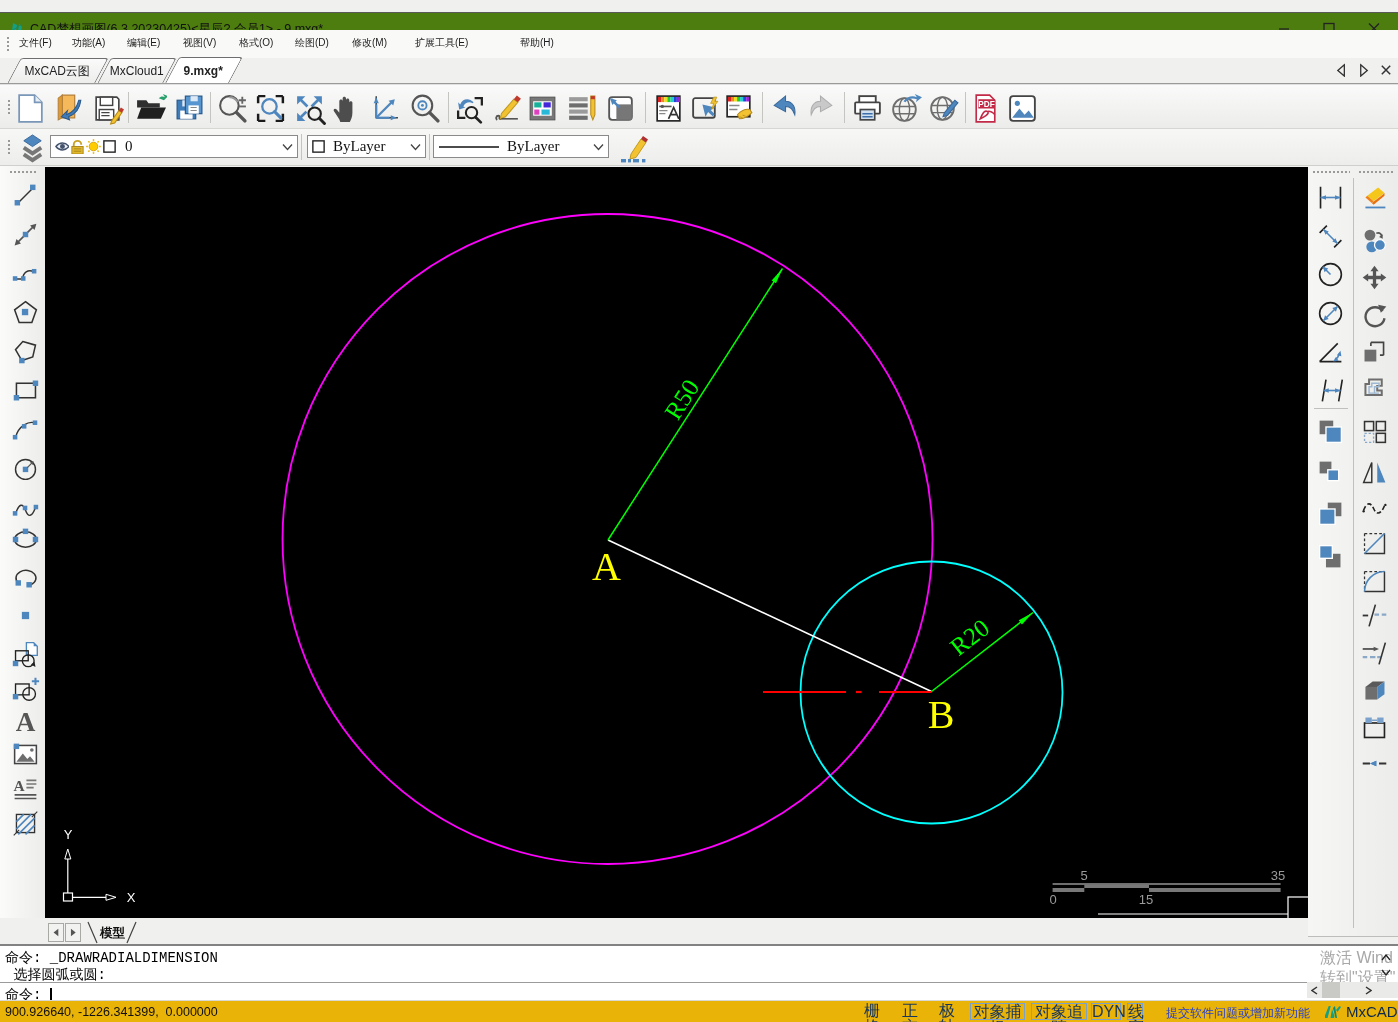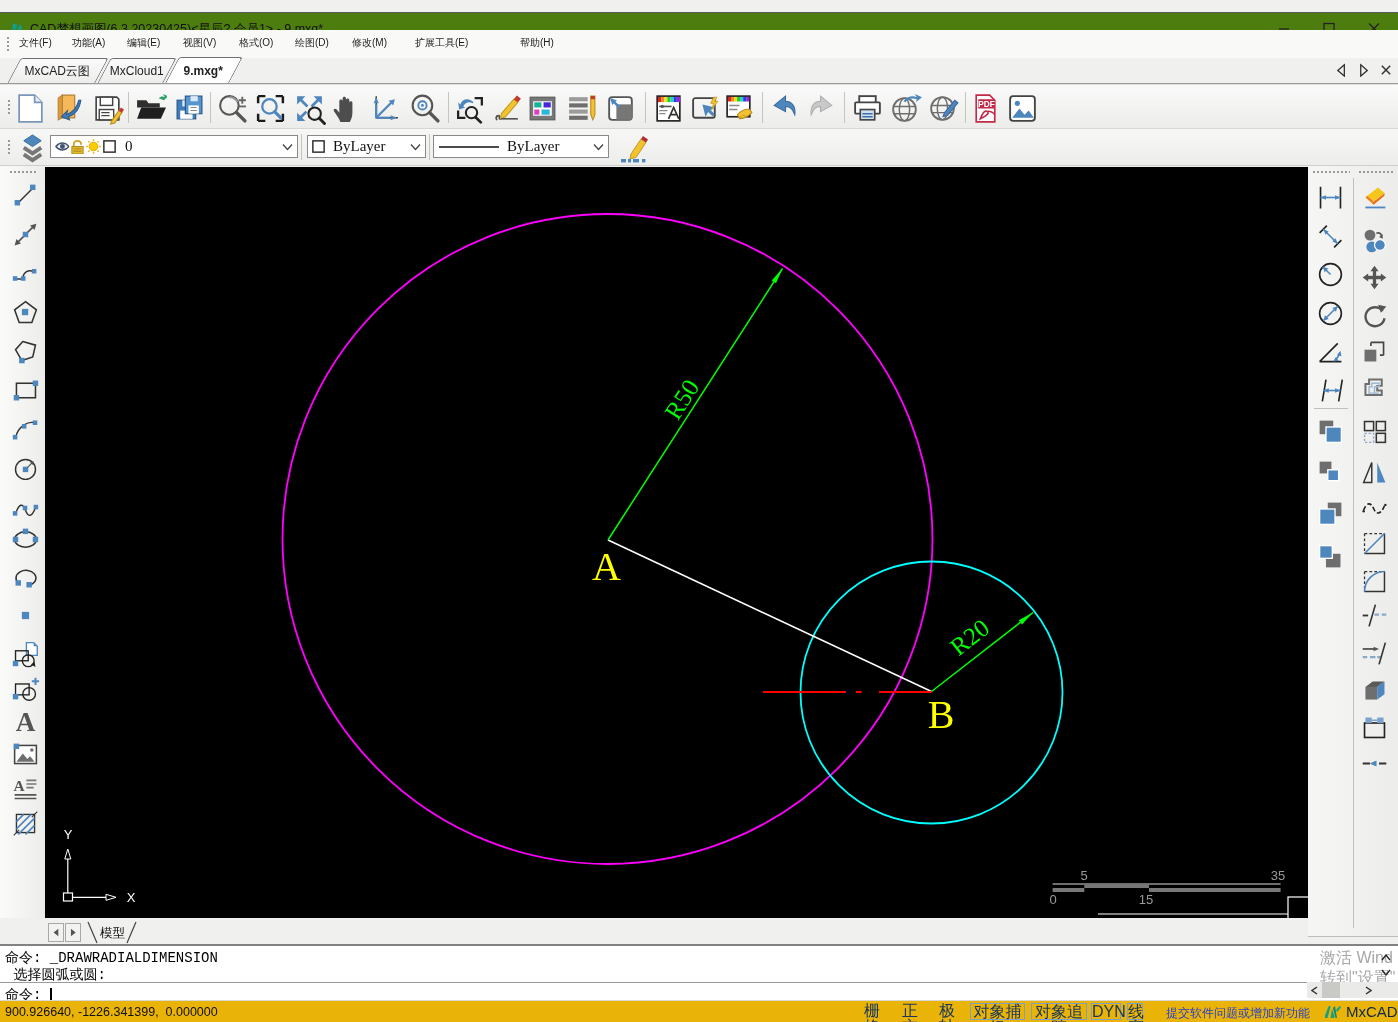--- a/index.html
+++ b/index.html
@@ -994,21 +994,21 @@
       </div>
       <div class="mbtn" style="left: 65px;">
         <svg class="icon-svg" style="width:11px;height:11px" viewBox="0 0 15 15">
           <path d="M4,2.5 L10.5,7.5 L4,12.5 z" fill="#555"></path>
         </svg>
       </div>
       <div style="position: absolute; left: 84px; top: 3px; width: 56px; height: 23px;">
         <svg width="56" height="23" style="position:absolute">
           <path d="M4,1 L13,22 M52,1 L43,22" stroke="#444" stroke-width="1.2" fill="none"></path>
         </svg>
-   <span style="position:absolute;left:16px;top:4px;font-size:12.5px;color:#111;">模型</span>
+   <span style="position:absolute;left:16px;top:4px;font-size:12.5px;color:#111;font-weight:bold;">模型</span>
       </div>
     </div>
 </div>
 
 <div class="band" id="command">
   <div id="cmd-hr"></div>
   <div id="watermark">
     <div>激活 Wind</div>
     <div>转到"设置"</div>
   </div>

